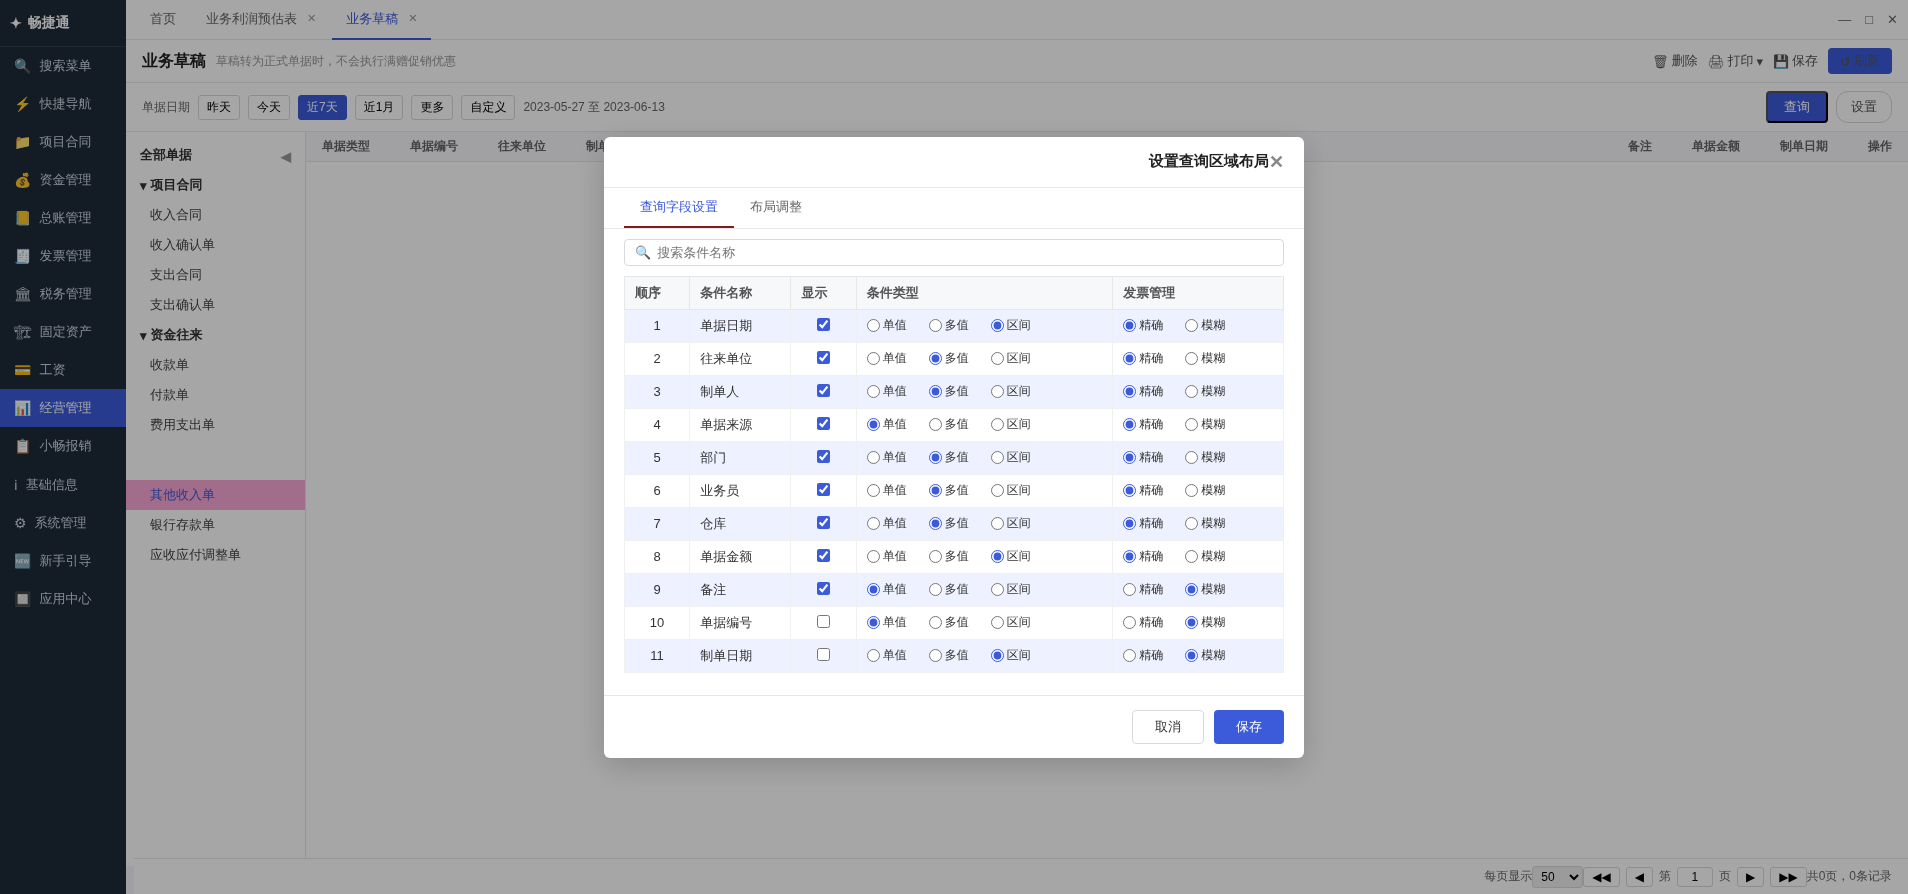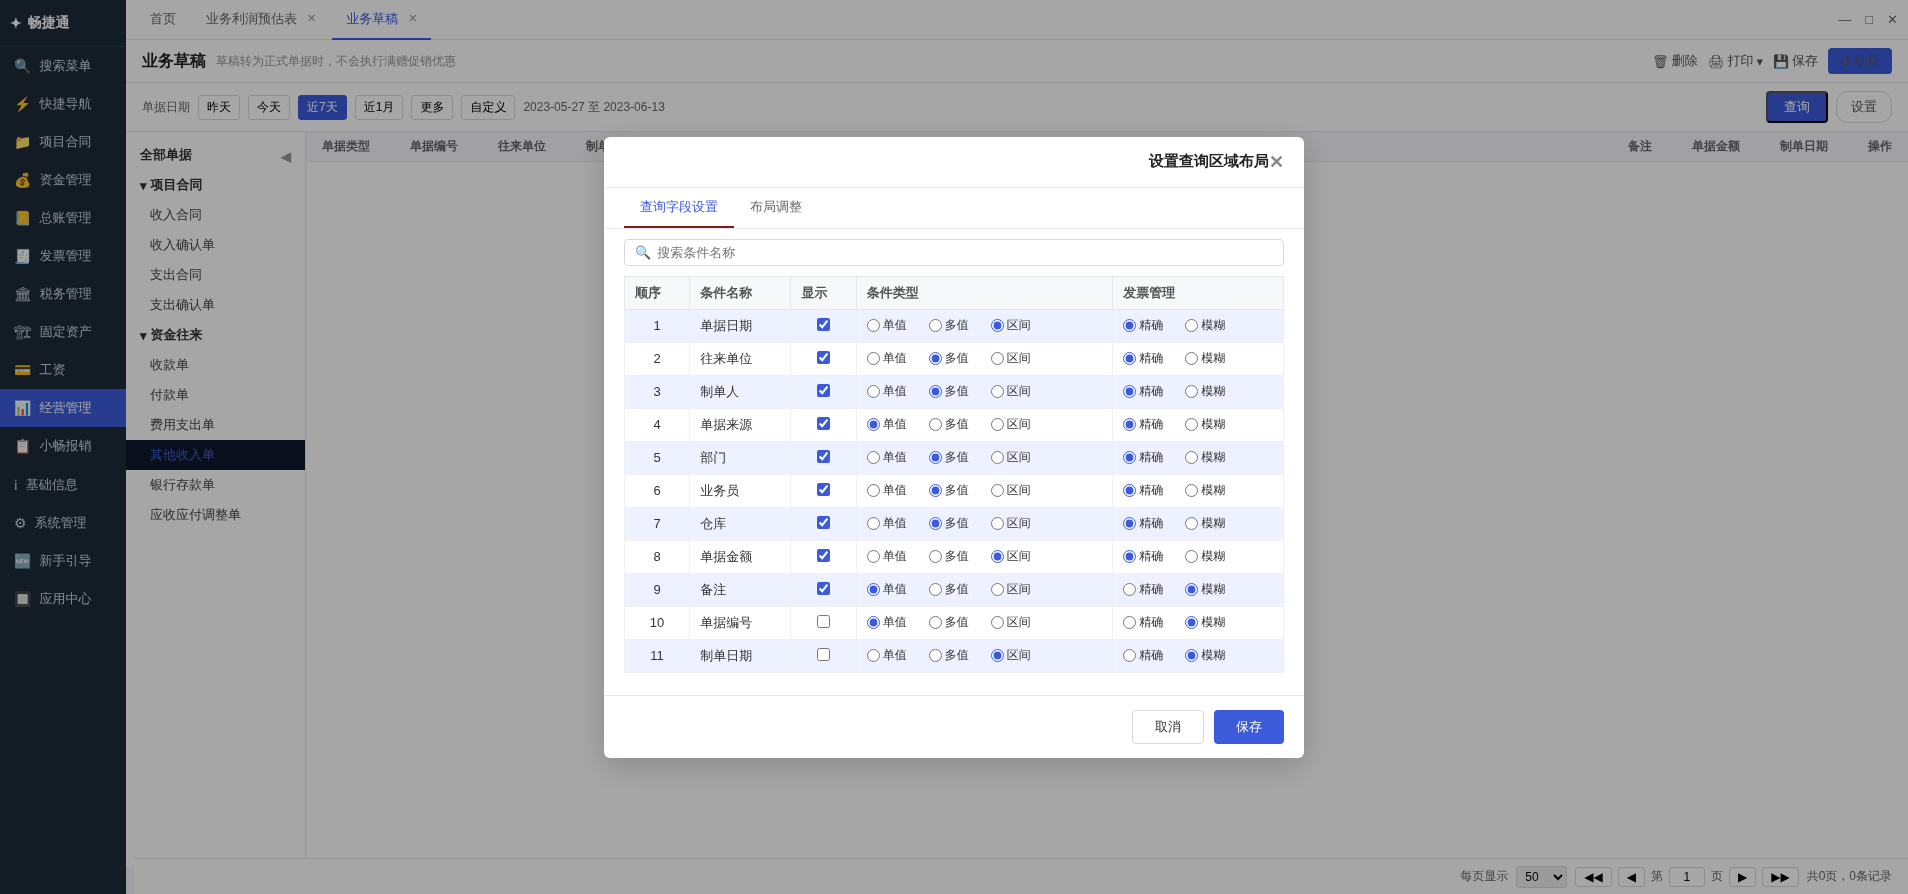--- a/index.html
+++ b/index.html
@@ -60,31 +60,31 @@
     }
     .left-panel {
       width: 180px; background: #fff; border-right: 1px solid #e5e7eb; padding: 8px 0; overflow-y: auto; flex-shrink: 0;
     }
     .left-panel-header {
       display: flex; align-items: flex-end; justify-content: space-between; padding: 6px 14px; font-size: 13px; font-weight: 600;
     }
     .left-panel-item {
       padding: 6px 14px 6px 24px; font-size: 13px; color: #444; cursor: pointer;
     }
-    .left-panel-item.active { background: #0f172a; color: #3b5bdb; font-weight: 500; }
+    .left-panel-item.active { background: #f9a8d4; color: #3b5bdb; font-weight: 500; margin-top: 40px; }
     .left-panel-group { padding: 6px 14px; font-size: 13px; color: #333; font-weight: 600; cursor: pointer; display: flex; align-items: center; gap: 4px; }
 
     .right-panel {
       flex: 1; background: #fff; overflow: auto; padding: 0;
     }
     .empty-tip { padding: 40px; text-align: center; color: #999; font-size: 14px; }
 
     
     .bottom-bar {
-      position: fixed; bottom: 0; left: 134px; right: 0; height: 36px; background: #fff; border-top: 1px solid #e5e7eb; display: flex; align-items: center; justify-content: flex-end; padding: 0 16px; gap: 8px; font-size: 12px; color: #666;
+      position: fixed; bottom: 0; left: 134px; right: 0; height: 36px; background: #fff; border-top: 1px solid #e5e7eb; display: flex; align-items: center; justify-content: flex-end; padding: 0 16px; font-size: 12px; color: #666;
     }
     .bottom-bar select { font-size: 12px; border: 1px solid #d9d9d9; padding: 2px 4px; border-radius: 3px; }
     .page-nav { display: flex; align-items: center; gap: 6px; }
     .page-nav button { border: 1px solid #d9d9d9; background: #fff; padding: 2px 8px; cursor: pointer; border-radius: 3px; font-size: 12px; }
 
     
     .overlay {
       position: fixed; inset: 0; background: rgba(0,0,0,0.35); z-index: 100; display: flex; align-items: center; justify-content: center;
     }
 

